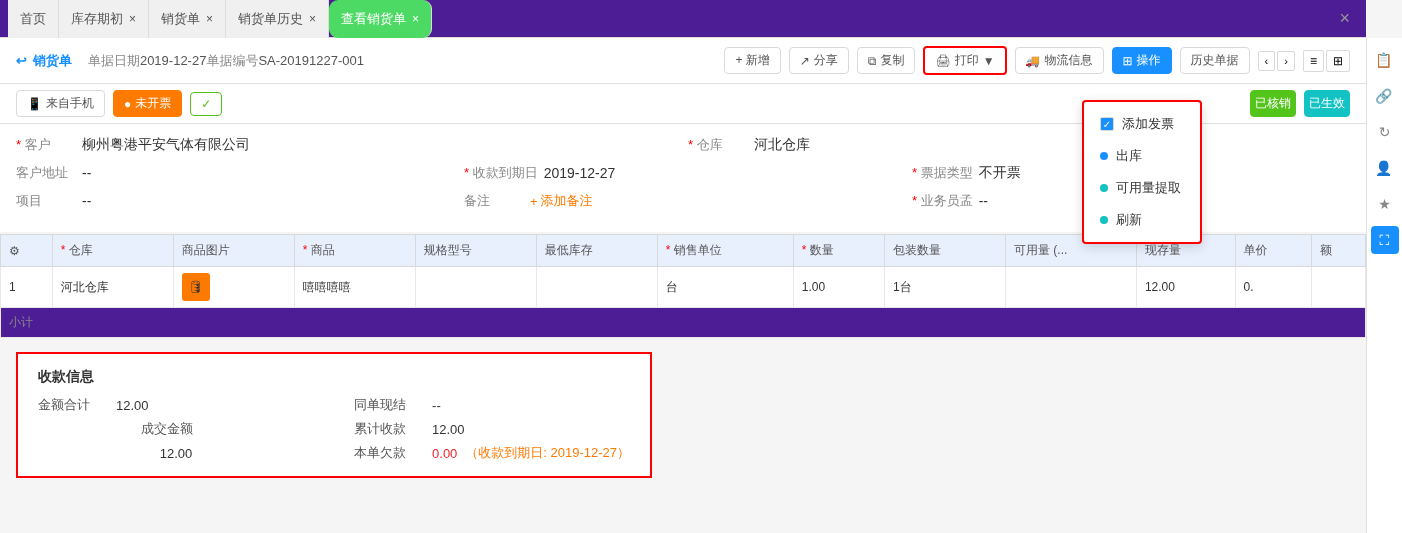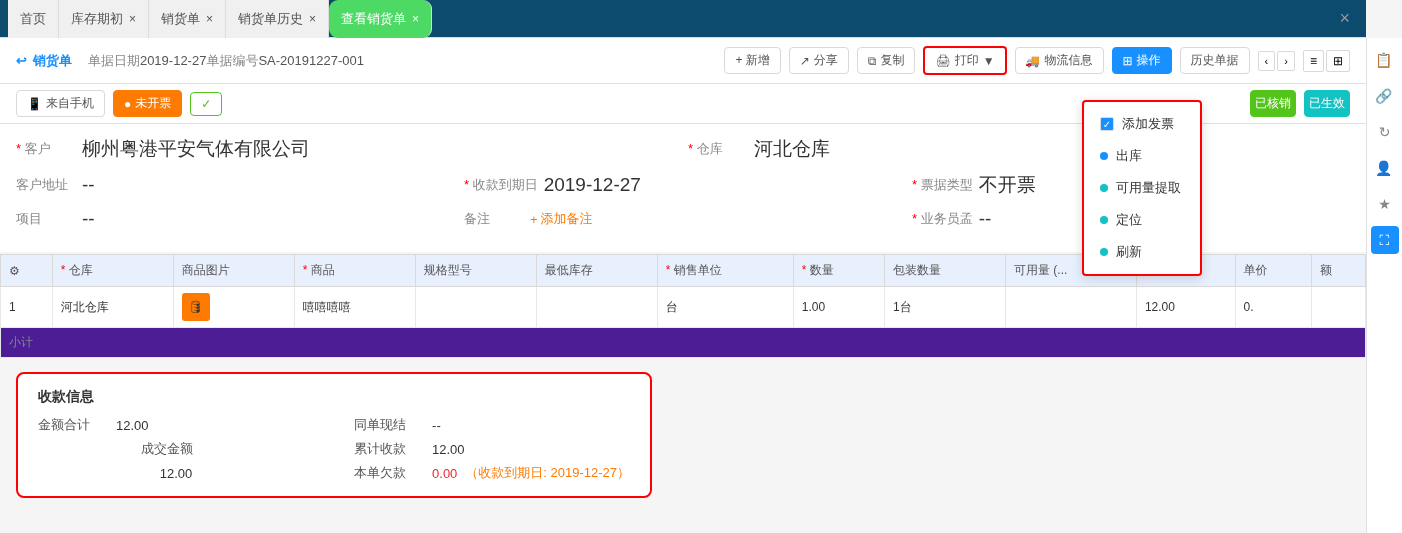--- a/index.html
+++ b/index.html
@@ -1,20 +1,20 @@
 <!DOCTYPE html>
 <html><head>
   <meta charset="utf-8">
   <style>
     * { box-sizing: border-box; margin: 0; padding: 0; }
     body { font-family: 'Microsoft YaHei', Arial, sans-serif; font-size: 13px; background: #f5f5f5; color: #333; }
 
     
     .tab-bar {
-      display: flex; align-items: center; background: #0c4a6e; border-bottom: 1px solid #ddd;
+      display: flex; align-items: center; background: #4c1d95; border-bottom: 1px solid #ddd;
       padding: 0 8px; height: 38px;
     }
     .tab-item {
       display: flex; align-items: center; padding: 0 12px; height: 38px; cursor: pointer;
       font-size: 13px; color: #555; border-right: 1px solid #ddd; position: relative;
       background: #f0f0f0;
     }
     .tab-item.active {
       background: #4cd964; color: #fff; border-radius: 9px;
     }
@@ -80,21 +80,21 @@
       display: flex; align-items: center; gap: 10px; margin-bottom: 10px;
     }
     .form-field {
       display: flex; align-items: center; flex: 1; gap: 6px;
     }
     .form-label {
       color: #888; font-size: 13px; white-space: nowrap; min-width: 60px;
     }
     .form-label.required::before { content: '* '; color: red; }
     .form-value {
-      color: #333; font-size: 19px;
+      color: #333; font-size: 14px;
     }
     .add-note {
       color: #ff7a00; cursor: pointer; display: flex; align-items: center; gap: 3px;
     }
 
     
     .table-wrap { background: #fff; margin-top: 2px; overflow-x: auto; }
     table { width: 100%; border-collapse: collapse; font-size: 12px; }
     thead tr { background: #e8f0fe; }
     th {
@@ -108,21 +108,21 @@
     }
     tr.subtotal td { background: #4c1d95; color: #888; }
     .product-img {
       width: 28px; height: 28px; background: #ff7a00;
       display: inline-flex; align-items: center; justify-content: center;
       border-radius: 3px;
     }
 
     
     .bottom-info {
-      border: 2px solid red; border-radius: 8px; background: #fff;
+      border: 2px solid red; border-radius: 0; background: #fff;
       padding: 14px 20px; margin: 10px 16px; display: inline-block;
       min-width: 520px;
     }
     .bottom-info-title { font-weight: bold; font-size: 14px; margin-bottom: 10px; }
     .bottom-info-grid { display: grid; grid-template-columns: 1fr 1fr; gap: 18px 40px; }
     .info-row { display: flex; align-items: center; gap: 8px; font-size: 13px; }
     .info-label { color: #555; min-width: 70px; }
     .info-value { color: #333; }
     .info-value.red { color: #f5222d; }
     .info-value.orange { color: #ff7a00; }
@@ -382,24 +382,20 @@
   <div class="dropdown-item">
     <span class="dot dot-blue"></span>
     <span>出库</span>
   </div>
   <div class="dropdown-item">
     <span class="dot dot-cyan"></span>
     <span>可用量提取</span>
   </div>
   <div class="dropdown-item">
     <span class="dot dot-cyan"></span>
-    <span>定位</span>
-  </div>
-  <div class="dropdown-item">
-    <span class="dot dot-cyan"></span>
     <span>刷新</span>
   </div>
 </div>
 
 <div class="right-sidebar">
   <div class="sidebar-icon">📋</div>
   <div class="sidebar-icon">🔗</div>
   <div class="sidebar-icon">↻</div>
   <div class="sidebar-icon">👤</div>
   <div class="sidebar-icon">★</div>

